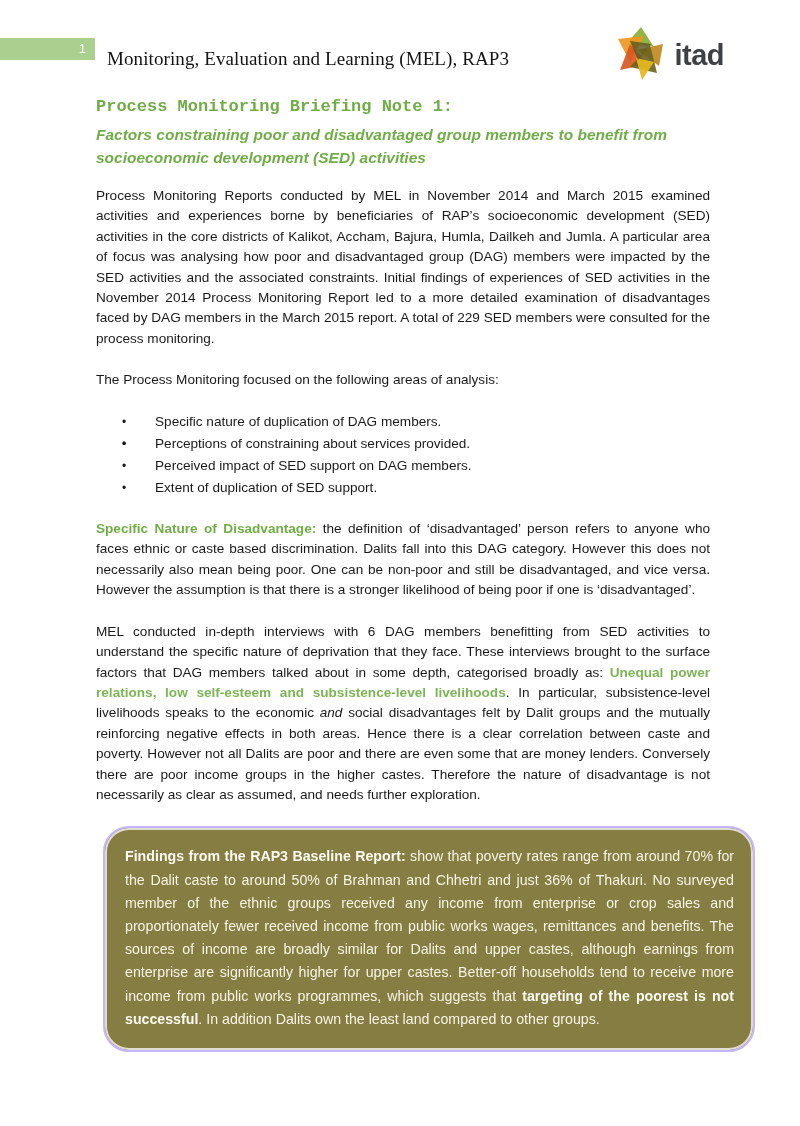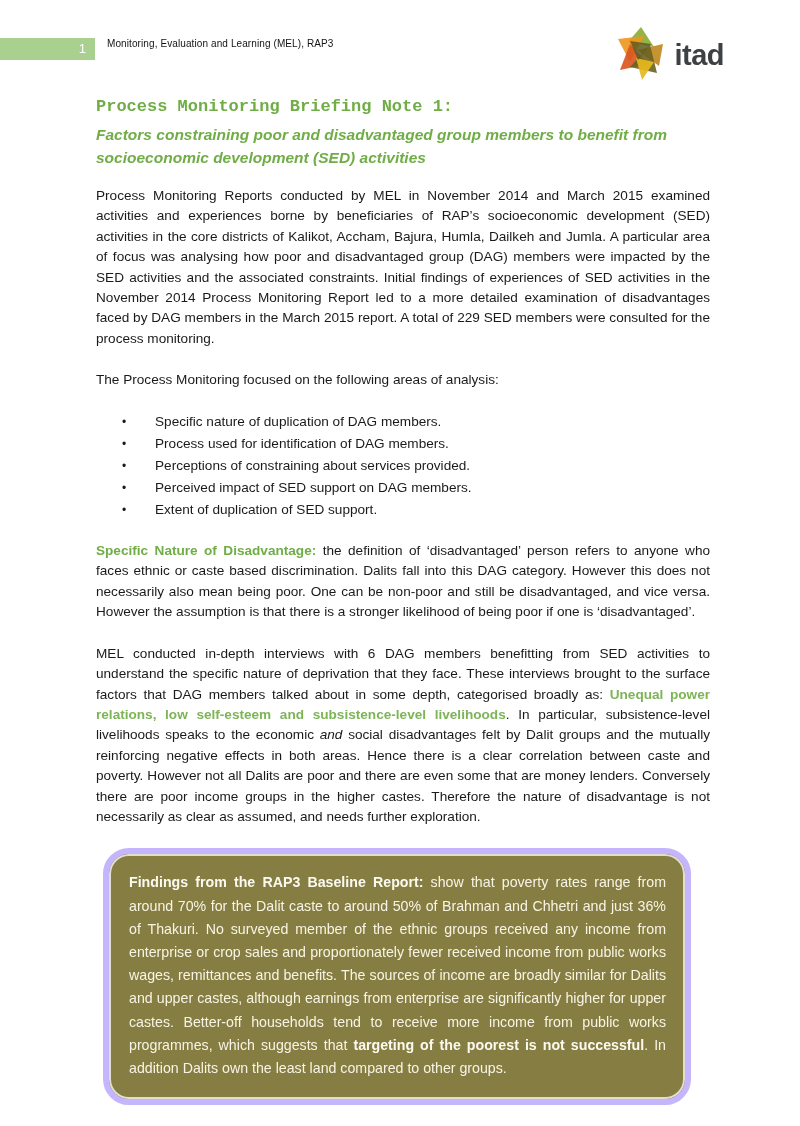--- a/index.html
+++ b/index.html
@@ -15,23 +15,24 @@
   
   .pagenum-bar {
     position:absolute; left:0; top:38px;
     width:95px; height:22px;
     background:#a9d08e;
     color:#ffffff;
     font-size:13px; line-height:22px;
     text-align:right; padding-right:9px;
   }
   .header-title {
-    position:absolute; left:107px; top:38px;
-    font-size:10px; color:#141414;
+    position:absolute; left:107px; top:48px;
+    font-size:19px; color:#141414;
     letter-spacing:0.1px;
+    font-family:Liberation Serif, serif;
   }
   .logo {
     position:absolute; right:76px; top:26px;
     display:flex; align-items:center; gap:8px;
   }
   .logo svg { display:block; }
   .logo-text {
     font-size:29px; font-weight:bold; color:#3d4144;
     letter-spacing:-0.5px; line-height:1;
     margin-top:4px;
@@ -61,23 +62,23 @@
   ul.analysis-list .bullet {
     position:absolute; left:26px; top:0;
     font-size:12px;
   }
   .green-lead { color:#70ad47; font-weight:bold; }
   .green-inline { color:#7cb456; font-weight:bold; }
   .it { font-style:italic; }
   
   .findings-box {
     margin:16px 0 0 7px;
-    width:588px;
+    width:652px;
     background:#867d43;
-    border:6px solid #c4b5fd;
+    border:2px solid #c4b5fd;
     border-radius:26px;
     box-shadow: inset 0 0 0 2px rgba(255,255,255,0.75);
     padding:17px 19px 19px 20px;
     color:#f8f4e4;
     font-size:14.2px; line-height:23.2px;
     text-align:justify;
   }
   .findings-box b { font-weight:bold; color:#fcfaf0; }
 </style>
 </head>
@@ -114,21 +115,20 @@
 
     <p class="body-p">The Process Monitoring focused on the following areas of analysis:</p>
 
     <ul class="analysis-list">
       <li>
         <span class="bullet">•</span>
         <span>Specific nature of duplication of DAG members.</span>
       </li>
       <li>
         <span class="bullet">•</span>
-        <span>Process used for identification of DAG members.</span>
       </li>
       <li>
         <span class="bullet">•</span>
         <span>Perceptions of constraining about services provided.</span>
       </li>
       <li>
         <span class="bullet">•</span>
         <span>Perceived impact of SED support on DAG members.</span>
       </li>
       <li>

